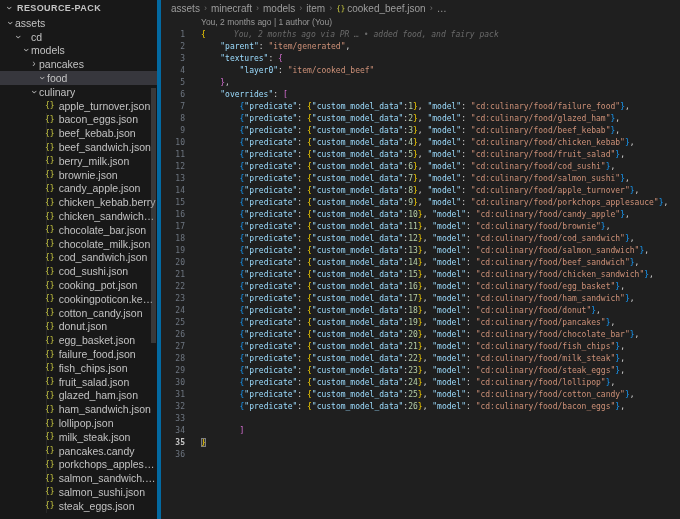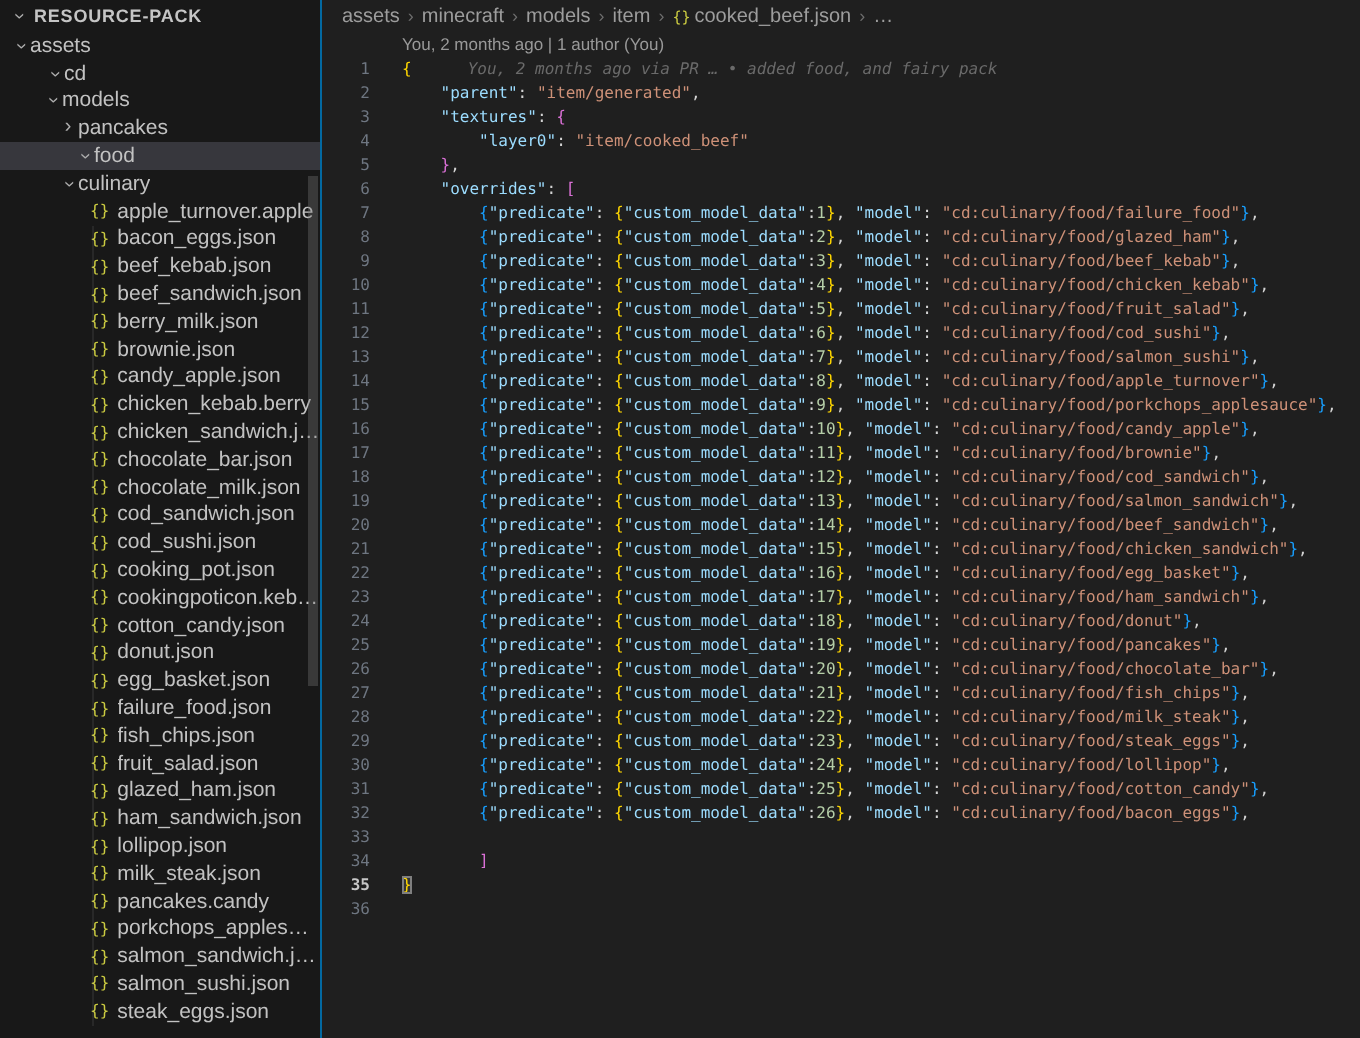--- a/index.html
+++ b/index.html
@@ -1,21 +1,21 @@
 <!DOCTYPE html>
 <html><head>
 <meta charset="utf-8">
 <style>
   * { margin:0; padding:0; box-sizing:border-box; }
   html,body { width:680px; height:519px; overflow:hidden; }
   body { background:#1f1f1f; font-family:"Liberation Sans", sans-serif; }
   .root { display:flex; width:680px; height:519px; }
 
   
-  .sidebar { width:161px; flex:none; background:#181818; border-right:1px solid #0369a1; position:relative; overflow:hidden; }
+  .sidebar { width:161px; flex:none; background:#181818; border-right:4px solid #0369a1; position:relative; overflow:hidden; }
   .sb-header { height:16px; display:flex; align-items:center; padding-left:4px; }
   .sb-title { font-size:9px; font-weight:bold; letter-spacing:.4px; color:#c5c5c5; margin-left:3px; }
   .chev { display:inline-block; width:10px; flex:none; color:#aeaeae; font-size:10px; line-height:10px; text-align:center; }
   .chev.open { transform:rotate(90deg); }
   .tree { position:relative; }
   .row { height:13.8px; display:flex; align-items:center; color:#c2c2c2; font-size:10.5px; white-space:nowrap; cursor:pointer; }
   .row.selected { background:#37373d; }
   .jsonicon { color:#cbcb41; font-family:"DejaVu Sans Mono", monospace; font-size:8px; margin-right:4px; flex:none; }
   .lbl { overflow:hidden; text-overflow:ellipsis; }
   .guide { position:absolute; left:46px; top:97px; bottom:0; width:1px; background:rgba(255,255,255,.07); }
@@ -53,21 +53,21 @@
     <div class="sb-header">
       <span class="chev open">›</span>
       <span class="sb-title">RESOURCE-PACK</span>
     </div>
     <div class="tree">
       <div class="guide"></div>
     <div class="row" style="padding-left: 5px;">
           <span class="chev open">›</span>
           <span class="lbl">assets</span>
         </div>
-        <div class="row" style="padding-left: 22px;">
+        <div class="row" style="padding-left: 13px; gap: 8px;">
           <span class="chev open">›</span>
           <span class="lbl">cd</span>
         </div>
         <div class="row" style="padding-left: 21px;">
           <span class="chev open">›</span>
           <span class="lbl">models</span>
         </div>
         <div class="row" style="padding-left: 29px;">
           <span class="chev">›</span>
           <span class="lbl">pancakes</span>
@@ -75,21 +75,21 @@
         <div class="row selected" style="padding-left: 37px;">
           <span class="chev open">›</span>
           <span class="lbl">food</span>
         </div>
         <div class="row" style="padding-left: 29px;">
           <span class="chev open">›</span>
           <span class="lbl">culinary</span>
         </div>
         <div class="row" style="padding-left: 45px;">
           <span class="jsonicon">{}</span>
-          <span class="lbl">apple_turnover.apple</span>
+          <span class="lbl">apple_turnover.json</span>
         </div>
         <div class="row" style="padding-left: 45px;">
           <span class="jsonicon">{}</span>
           <span class="lbl">bacon_eggs.json</span>
         </div>
         <div class="row" style="padding-left: 45px;">
           <span class="jsonicon">{}</span>
           <span class="lbl">beef_kebab.json</span>
         </div>
         <div class="row" style="padding-left: 45px;">

